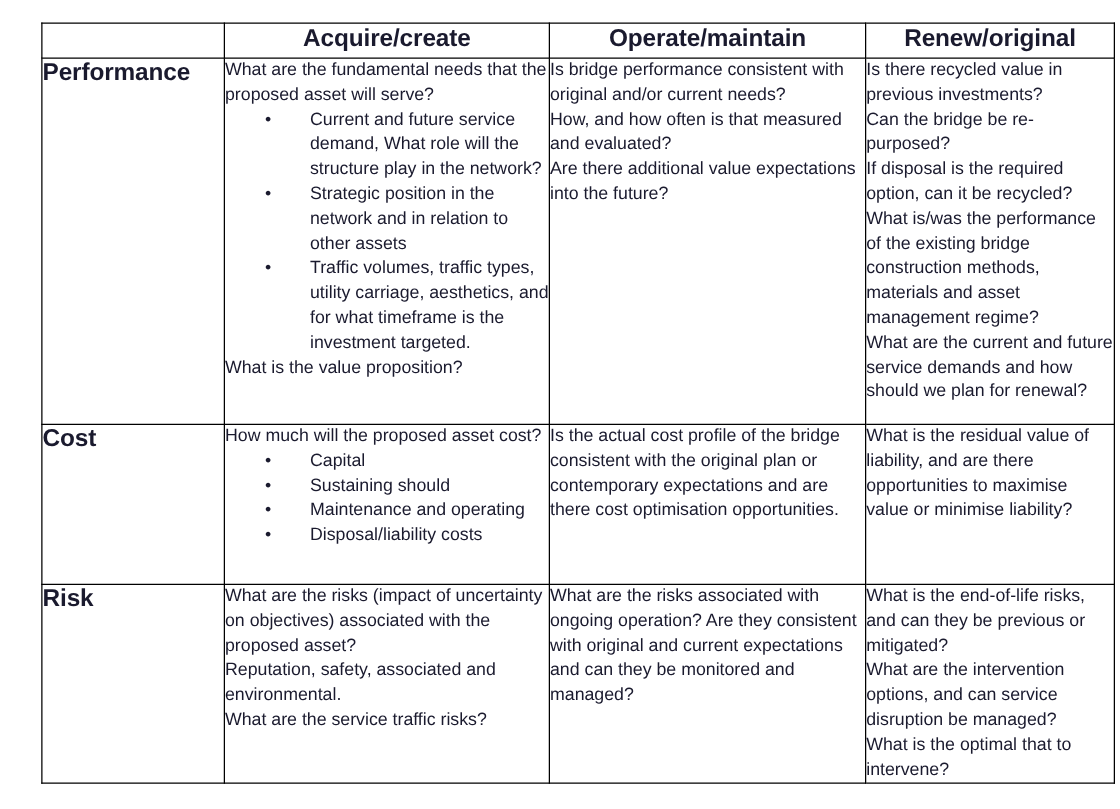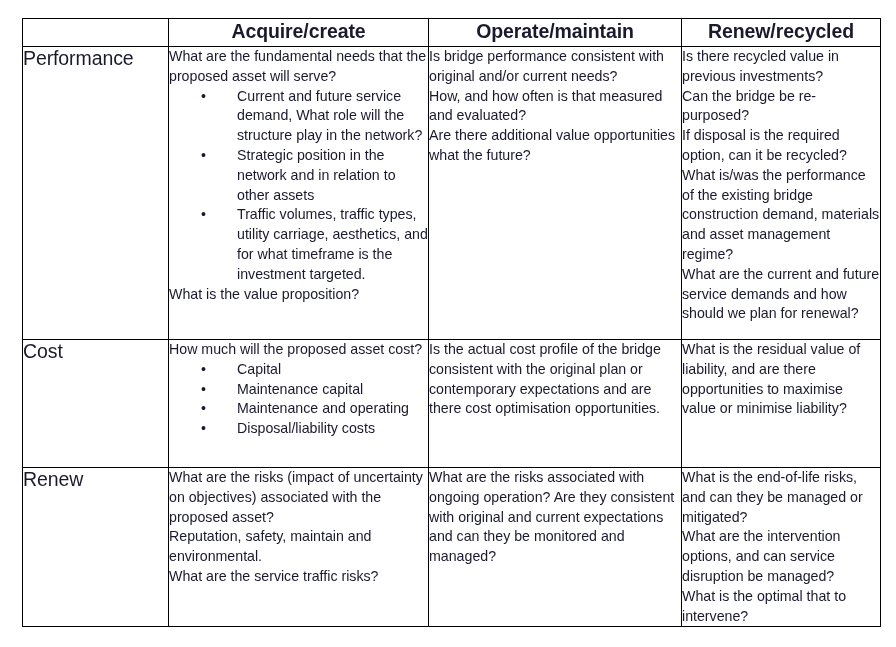--- a/index.html
+++ b/index.html
@@ -17,21 +17,21 @@
 
   .sheet {
     position: relative;
     width: 896px;
     height: 647px;
     background: #ffffff;
   }
 
   table.matrix {
     position: absolute;
-    left: 22px;
+    left: 33px;
     top: 18px;
     width: 858px;
     border-collapse: collapse;
     table-layout: fixed;
   }
 
   table.matrix td,
   table.matrix th {
     border: 1.4px solid #000000;
     vertical-align: top;
@@ -58,21 +58,21 @@
     letter-spacing: -0.1px;
     padding: 0 2px 2px 2px;
     white-space: nowrap;
   }
   .corner-cell {
     background: #ffffff;
   }
 
   
   .row-label {
-    font-weight: normal;
+    font-weight: bold;
     font-size: 19.5px;
     line-height: 22px;
     letter-spacing: -0.1px;
     padding: 8px 0 0 18px;
     white-space: nowrap;
   }
 
   
   .content-cell {
     font-size: 14.2px;
@@ -116,21 +116,21 @@
       <col class="c-acquire">
       <col class="c-operate">
       <col class="c-renew">
     </colgroup>
 
     <thead>
       <tr class="head-row">
         <th class="corner-cell"></th>
         <th class="col-head">Acquire/create</th>
         <th class="col-head">Operate/maintain</th>
-        <th class="col-head">Renew/recycled</th>
+        <th class="col-head">Renew/original</th>
       </tr>
     </thead>
 
     <tbody>
 
       <tr class="row-performance">
         <td class="row-label">Performance</td>
 
         <td class="content-cell">
           <p>What are the fundamental needs that the proposed asset will serve?</p>
@@ -138,69 +138,69 @@
             <li><span class="bullet-dot">•</span><span>Current and future service demand, What role will the structure play in the network?</span></li>
             <li><span class="bullet-dot">•</span><span>Strategic position in the network and in relation to other assets</span></li>
             <li><span class="bullet-dot">•</span><span>Traffic volumes, traffic types, utility carriage, aesthetics, and for what timeframe is the investment targeted.</span></li>
           </ul>
           <p>What is the value proposition?</p>
         </td>
 
         <td class="content-cell">
           <p>Is bridge performance consistent with original and/or current needs?</p>
           <p>How, and how often is that measured and evaluated?</p>
-          <p>Are there additional value opportunities what the future?</p>
+          <p>Are there additional value expectations into the future?</p>
         </td>
 
         <td class="content-cell">
           <p>Is there recycled value in previous investments?</p>
           <p>Can the bridge be re-purposed?</p>
           <p>If disposal is the required option, can it be recycled?</p>
-          <p>What is/was the performance of the existing bridge construction demand, materials and asset management regime?</p>
+          <p>What is/was the performance of the existing bridge construction methods, materials and asset management regime?</p>
           <p>What are the current and future service demands and how should we plan for renewal?</p>
         </td>
       </tr>
 
       <tr class="row-cost">
         <td class="row-label">Cost</td>
 
         <td class="content-cell">
           <p>How much will the proposed asset cost?</p>
           <ul>
             <li><span class="bullet-dot">•</span><span>Capital</span></li>
-            <li><span class="bullet-dot">•</span><span>Maintenance capital</span></li>
+            <li><span class="bullet-dot">•</span><span>Sustaining should</span></li>
             <li><span class="bullet-dot">•</span><span>Maintenance and operating</span></li>
             <li><span class="bullet-dot">•</span><span>Disposal/liability costs</span></li>
           </ul>
         </td>
 
         <td class="content-cell">
           <p>Is the actual cost profile of the bridge consistent with the original plan or contemporary expectations and are there cost optimisation opportunities.</p>
         </td>
 
         <td class="content-cell">
           <p>What is the residual value of liability, and are there opportunities to maximise value or minimise liability?</p>
         </td>
       </tr>
 
       <tr class="row-risk">
-        <td class="row-label">Renew</td>
+        <td class="row-label">Risk</td>
 
         <td class="content-cell">
           <p>What are the risks (impact of uncertainty on objectives) associated with the proposed asset?</p>
-          <p>Reputation, safety, maintain and environmental.</p>
+          <p>Reputation, safety, associated and environmental.</p>
           <p>What are the service traffic risks?</p>
         </td>
 
         <td class="content-cell">
           <p>What are the risks associated with ongoing operation?  Are they consistent with original and current expectations and can they be monitored and managed?</p>
         </td>
 
         <td class="content-cell">
-          <p>What is the end-of-life risks, and can they be managed or mitigated?</p>
+          <p>What is the end-of-life risks, and can they be previous or mitigated?</p>
           <p>What are the intervention options, and can service disruption be managed?</p>
           <p>What is the optimal that to intervene?</p>
         </td>
       </tr>
     </tbody>
   </table>
 
 </div>
 
 </body></html>

